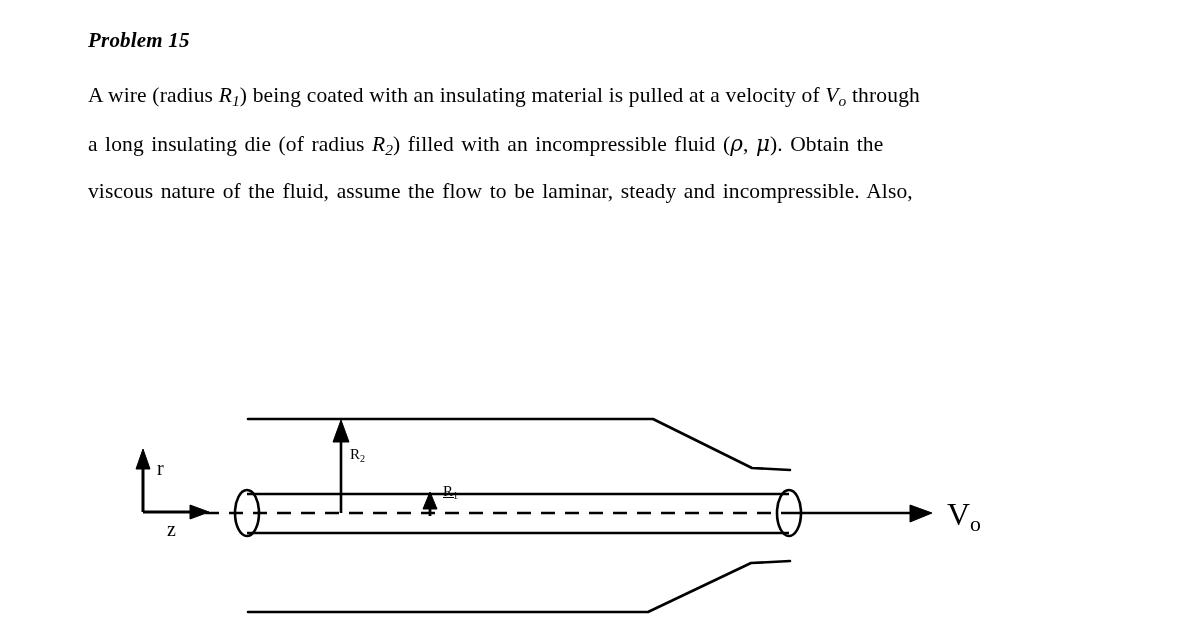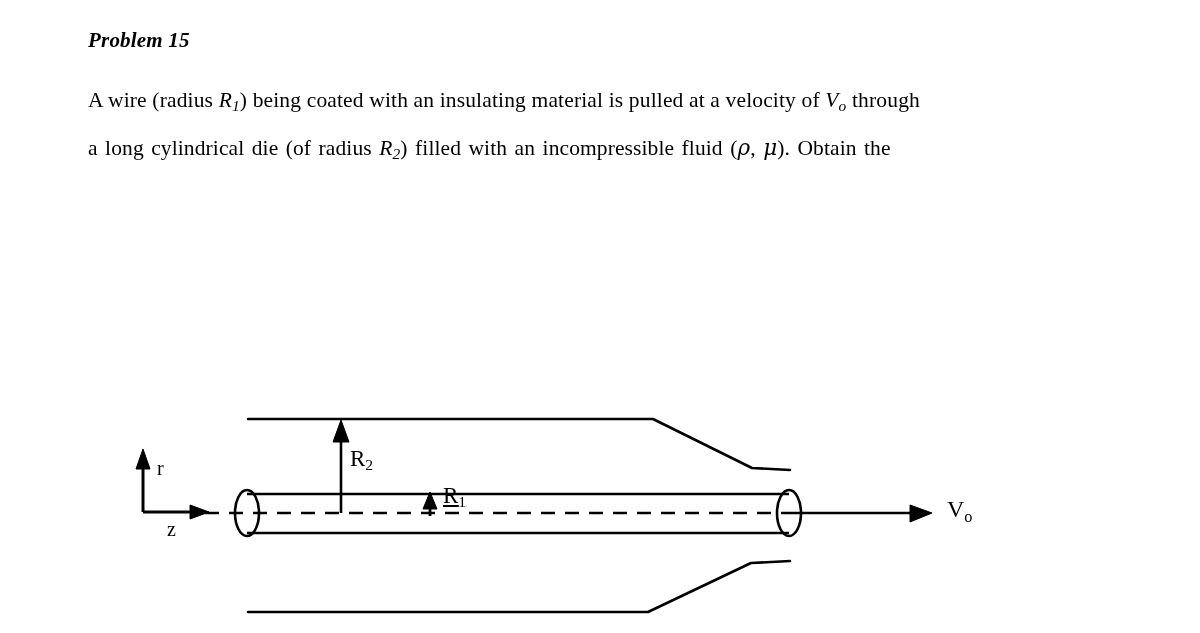--- a/index.html
+++ b/index.html
@@ -30,21 +30,21 @@
     font-weight: bold;
     font-style: italic;
     letter-spacing: 0.2px;
   }
   .para {
     position: absolute;
     left: 88px;
     top: 72px;
     width: 986px;
     font-size: 21.5px;
-    line-height: 56px;
+    line-height: 47px;
   }
   .line {
     display: block;
     white-space: nowrap;
     height: 48px;
   }
   
   .l1 { letter-spacing: 0.15px; }
   .l2 { letter-spacing: 0.1px; word-spacing: 2.0px; }
   .l3 { letter-spacing: 0.1px; word-spacing: 2.2px; }
@@ -108,47 +108,48 @@
   .diagram {
     position: absolute;
     left: 0;
     top: 0;
     width: 1200px;
     height: 633px;
   }
   .dlabel {
     position: absolute;
     font-family: "Liberation Serif", "DejaVu Serif", serif;
-    font-size: 23px;
+    font-size: 15px;
     color: #000;
   }
   .dlabel .s {
     font-size: 0.68em;
     vertical-align: -0.28em;
   }
   .lbl-r  { left: 157px; top: 457px; font-size: 20px; }
   .lbl-z  { left: 167px; top: 518px; font-size: 20px; }
   .lbl-R2 { left: 350px; top: 446px; }
   .lbl-R1 { left: 443px; top: 483px; text-decoration: underline; }
-  .lbl-V0 { left: 947px; top: 496px; font-size: 24px; }
+  .lbl-V0 { left: 947px; top: 496px; font-size: 32px; }
 </style>
 </head>
 <body>
 
 <div class="page">
 
   <div class="heading">Problem 15</div>
 
   <div class="para">
 
     <span class="line l1"><span>A wire (radius </span><span class="mvar">R</span><span class="sub">1</span><span>) being coated with an insulating material is pulled at a velocity of </span><span class="mvar">V</span><span class="sub">o</span><span> through</span></span>
 
-    <span class="line l2"><span>a long cylindrical die (of radius </span><span class="mvar">R</span><span class="sub">2</span><span>) filled with an incompressible fluid (</span><span class="greek">ρ</span><span>, </span><span class="greek">μ</span><span>). Obtain the</span></span>
-
-
+    <span class="line l2"><span>a long insulating die (of radius </span><span class="mvar">R</span><span class="sub">2</span><span>) filled with an incompressible fluid (</span><span class="greek">ρ</span><span>, </span><span class="greek">μ</span><span>). Obtain the</span></span>
+
+
+    <span class="line l4"><span>viscous nature of the fluid, assume the flow to be laminar, steady and incompressible. Also,</span></span>
 
 
   </div>
 
   <svg class="diagram" viewBox="0 0 1200 633" width="1200" height="633" xmlns="http://www.w3.org/2000/svg">
 
     <g stroke="#000" fill="#000">
       <line x1="143" y1="512" x2="143" y2="462" stroke-width="3"></line>
       <polygon points="143,449 136,469 150,469"></polygon>
       <line x1="143" y1="512" x2="196" y2="512" stroke-width="3"></line>

